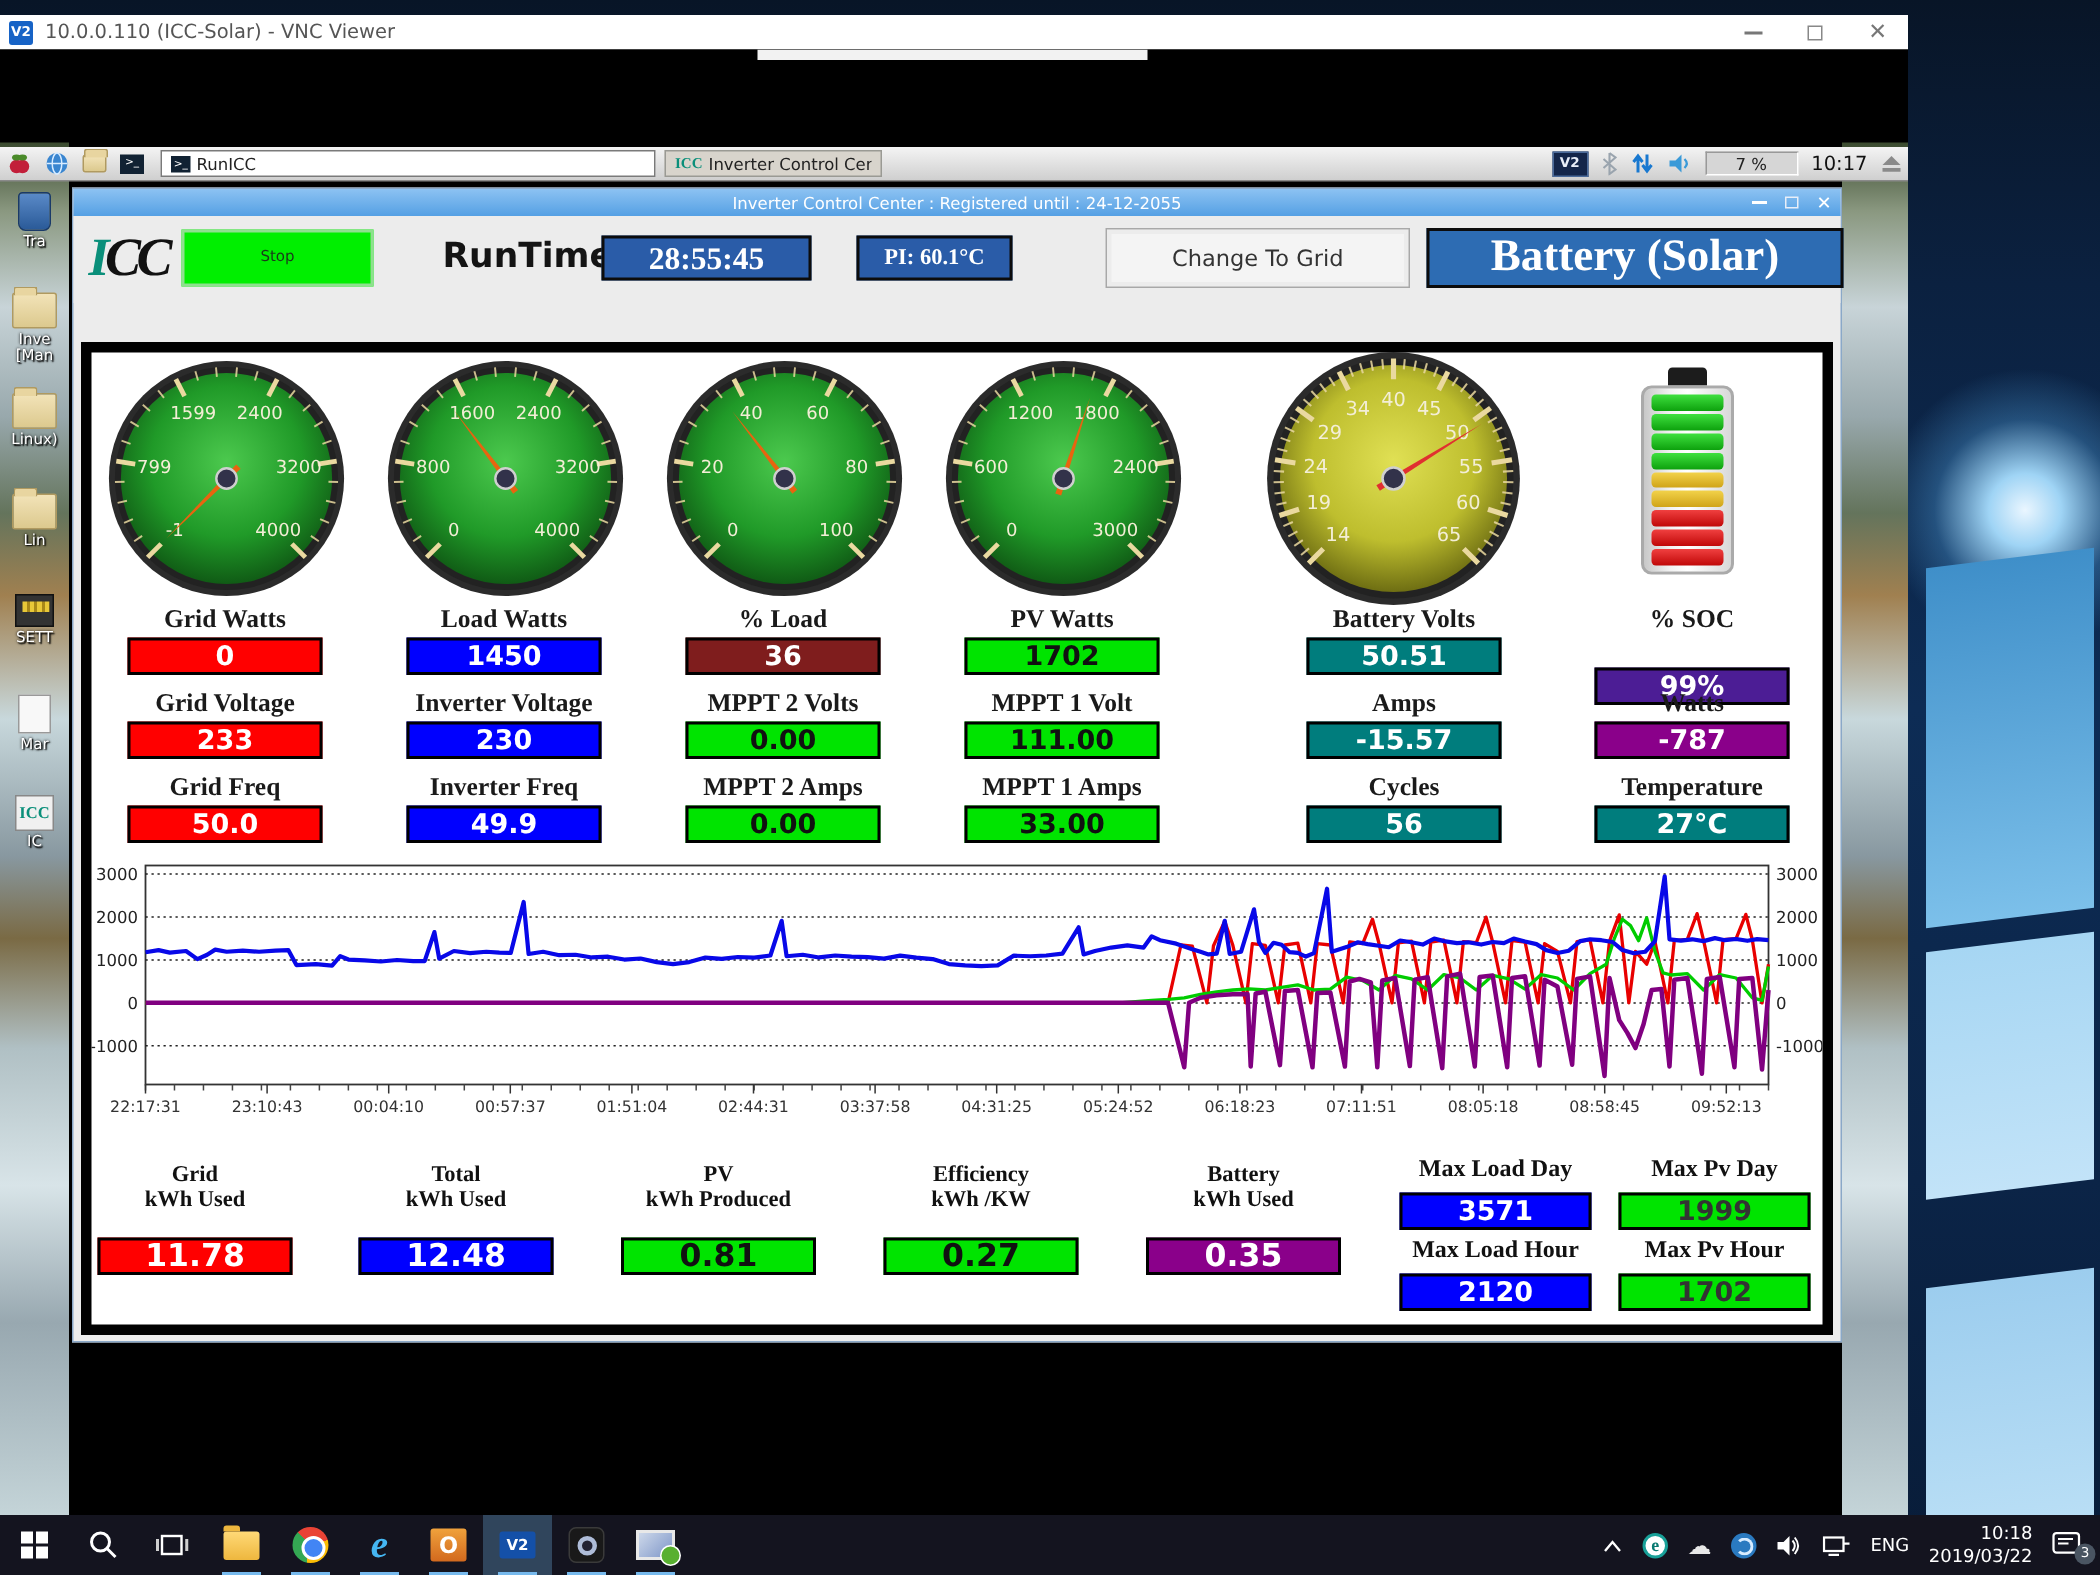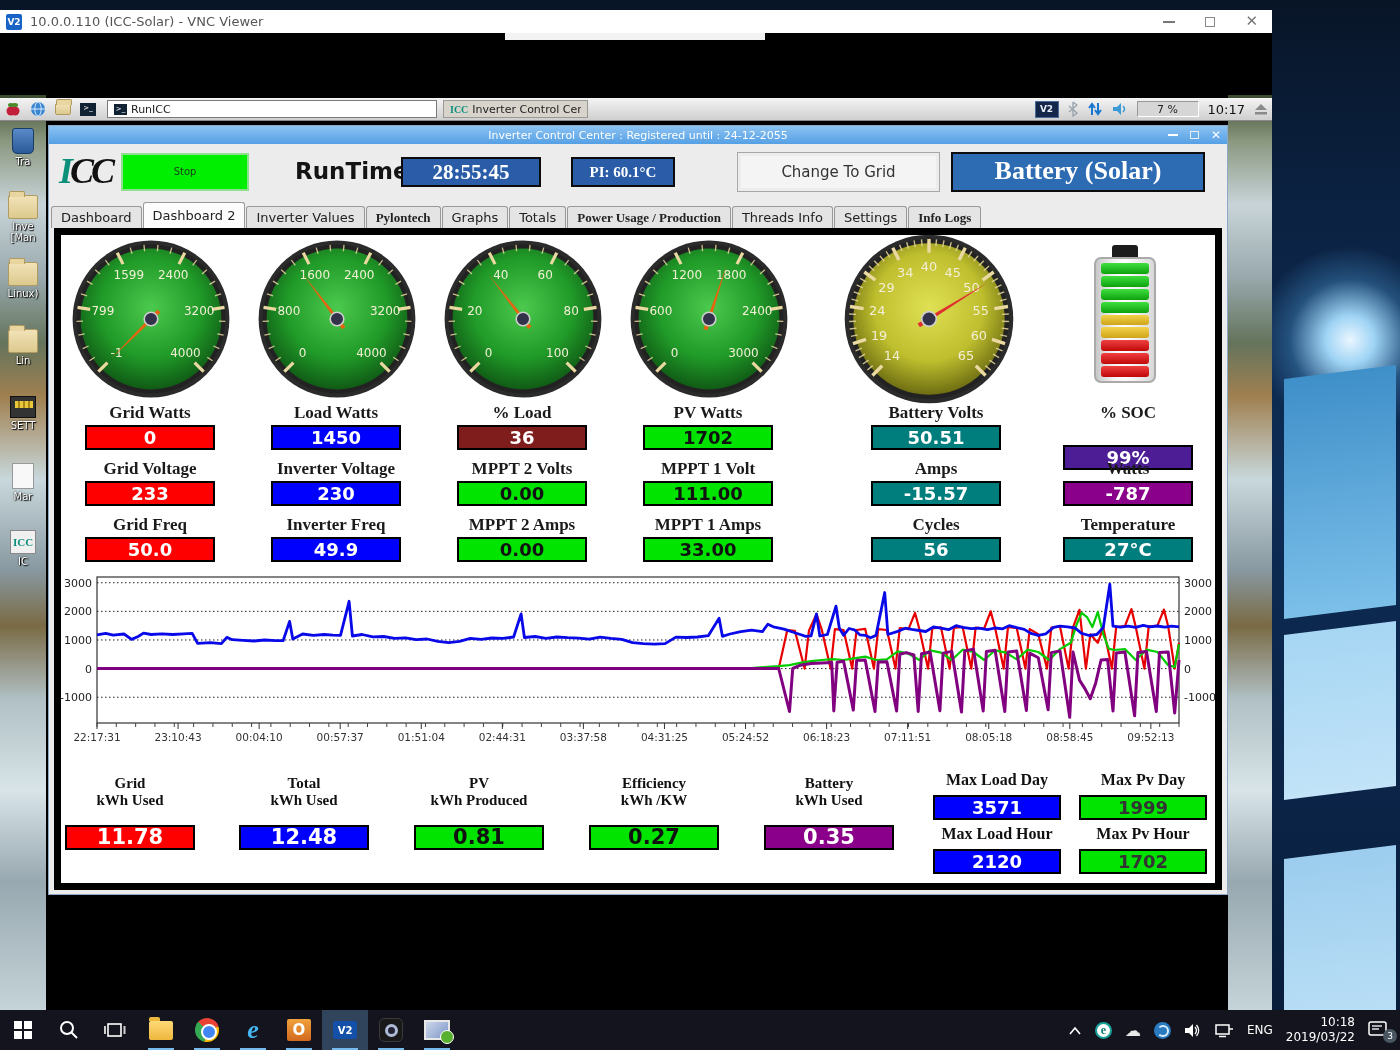--- a/index.html
+++ b/index.html
@@ -84,23 +84,23 @@
   .stop-btn { position:absolute; left:72px; top:9px; width:128px; height:38px; background:#00ef00;
     border:2px solid #8fdf8f; font-size:10px; color:#1a3a1a; text-align:center; line-height:34px; }
   .runtime-label { position:absolute; left:246px; top:14px; font-size:23px; font-weight:bold; color:#141414; }
   .val-frame { background:#2a5ca8; border:2px solid #0c0c0c; color:#fff; text-align:center;
     font-family:"Liberation Serif",serif; font-weight:bold; }
   .runtime-box { position:absolute; left:352px; top:13px; width:140px; height:30px; font-size:21px; line-height:26px; }
   .pi-box { position:absolute; left:522px; top:13px; width:104px; height:30px; font-size:15px; line-height:26px; }
   .grid-btn { position:absolute; left:688px; top:8px; width:203px; height:40px; background:#f4f4f4;
     border:1px solid #a8a8a8; box-shadow:0 0 0 3px #ececec inset; font-size:15px; color:#333;
     text-align:center; line-height:38px; }
-  .mode-btn { position:absolute; left:902px; top:8px; width:254px; height:40px; background:#2d6cb3;
+  .mode-btn { position:absolute; left:902px; top:8px; width:278px; height:40px; background:#2d6cb3;
     border:2px solid #0c0c0c; color:#fff; font-family:"Liberation Serif",serif; font-weight:bold;
-    font-size:26px; text-align:center; line-height:34px; }
+    font-size:30px; text-align:center; line-height:34px; }
 
   .tabbar { position:absolute; left:0; top:76px; width:100%; height:26px; display:flex; align-items:flex-end; padding-left:2px; }
   .tab { height:22px; padding:0 9px; background:#e4e4e4; border:1px solid #999; border-bottom:none;
     border-radius:3px 3px 0 0; font-size:13px; color:#222; line-height:21px; margin-right:1px; white-space:nowrap; }
   .tab.active { height:26px; background:#fcfcfc; line-height:25px; }
   .tab.emph { font-family:"Liberation Serif",serif; font-weight:bold; }
 
   .dash { position:absolute; left:5px; top:102px; width:1168px; height:662px; background:#000; padding:7px; }
   .panel { position:relative; width:1154px; height:648px; background:#fff; }
 
@@ -293,32 +293,20 @@
       <div class="icc-header">
         <div class="icc-logo"><span class="c1">I</span><span class="c2">CC</span></div>
         <div class="stop-btn">Stop</div>
         <div class="runtime-label">RunTime</div>
         <div class="runtime-box val-frame">28:55:45</div>
         <div class="pi-box val-frame">PI: 60.1°C</div>
         <div class="grid-btn">Change To Grid</div>
         <div class="mode-btn">Battery (Solar)</div>
       </div>
 
-      <div class="tabbar" id="tabbar">
-          <div class="tab">Dashboard</div>
-          <div class="tab active">Dashboard 2</div>
-          <div class="tab">Inverter Values</div>
-          <div class="tab emph">Pylontech</div>
-          <div class="tab">Graphs</div>
-          <div class="tab">Totals</div>
-          <div class="tab emph">Power Usage / Production</div>
-          <div class="tab">Threads Info</div>
-          <div class="tab">Settings</div>
-          <div class="tab emph">Info Logs</div>
-        </div>
 
       <div class="dash">
         <div class="panel">
           <div id="gauges">
               <div class="gauge" style="left: 10px; top: 4px;"><svg width="160" height="160" viewBox="-100 -100 200 200">
     <defs>
                     <radialGradient id="gface0" cx="50%" cy="42%" r="65%">
       <stop offset="0%" stop-color="#4cc94e"></stop>
                       <stop offset="55%" stop-color="#209a28"></stop>
                       <stop offset="100%" stop-color="#0b470f"></stop>

